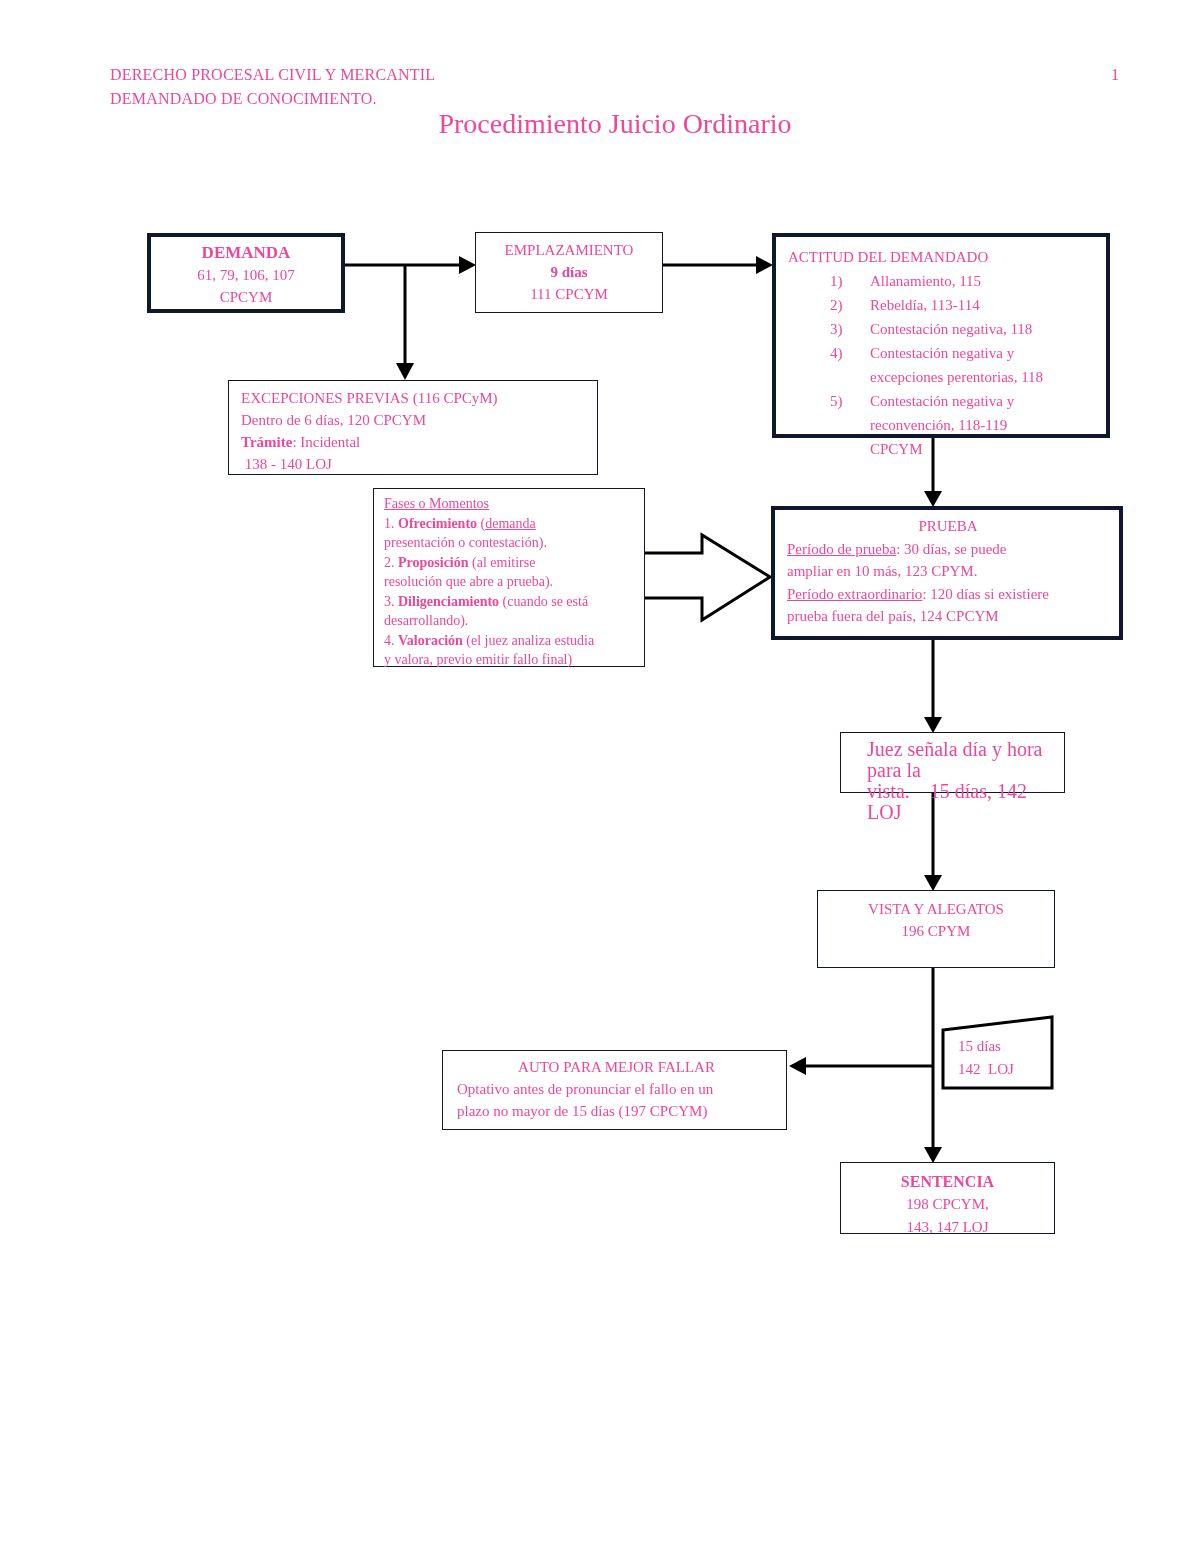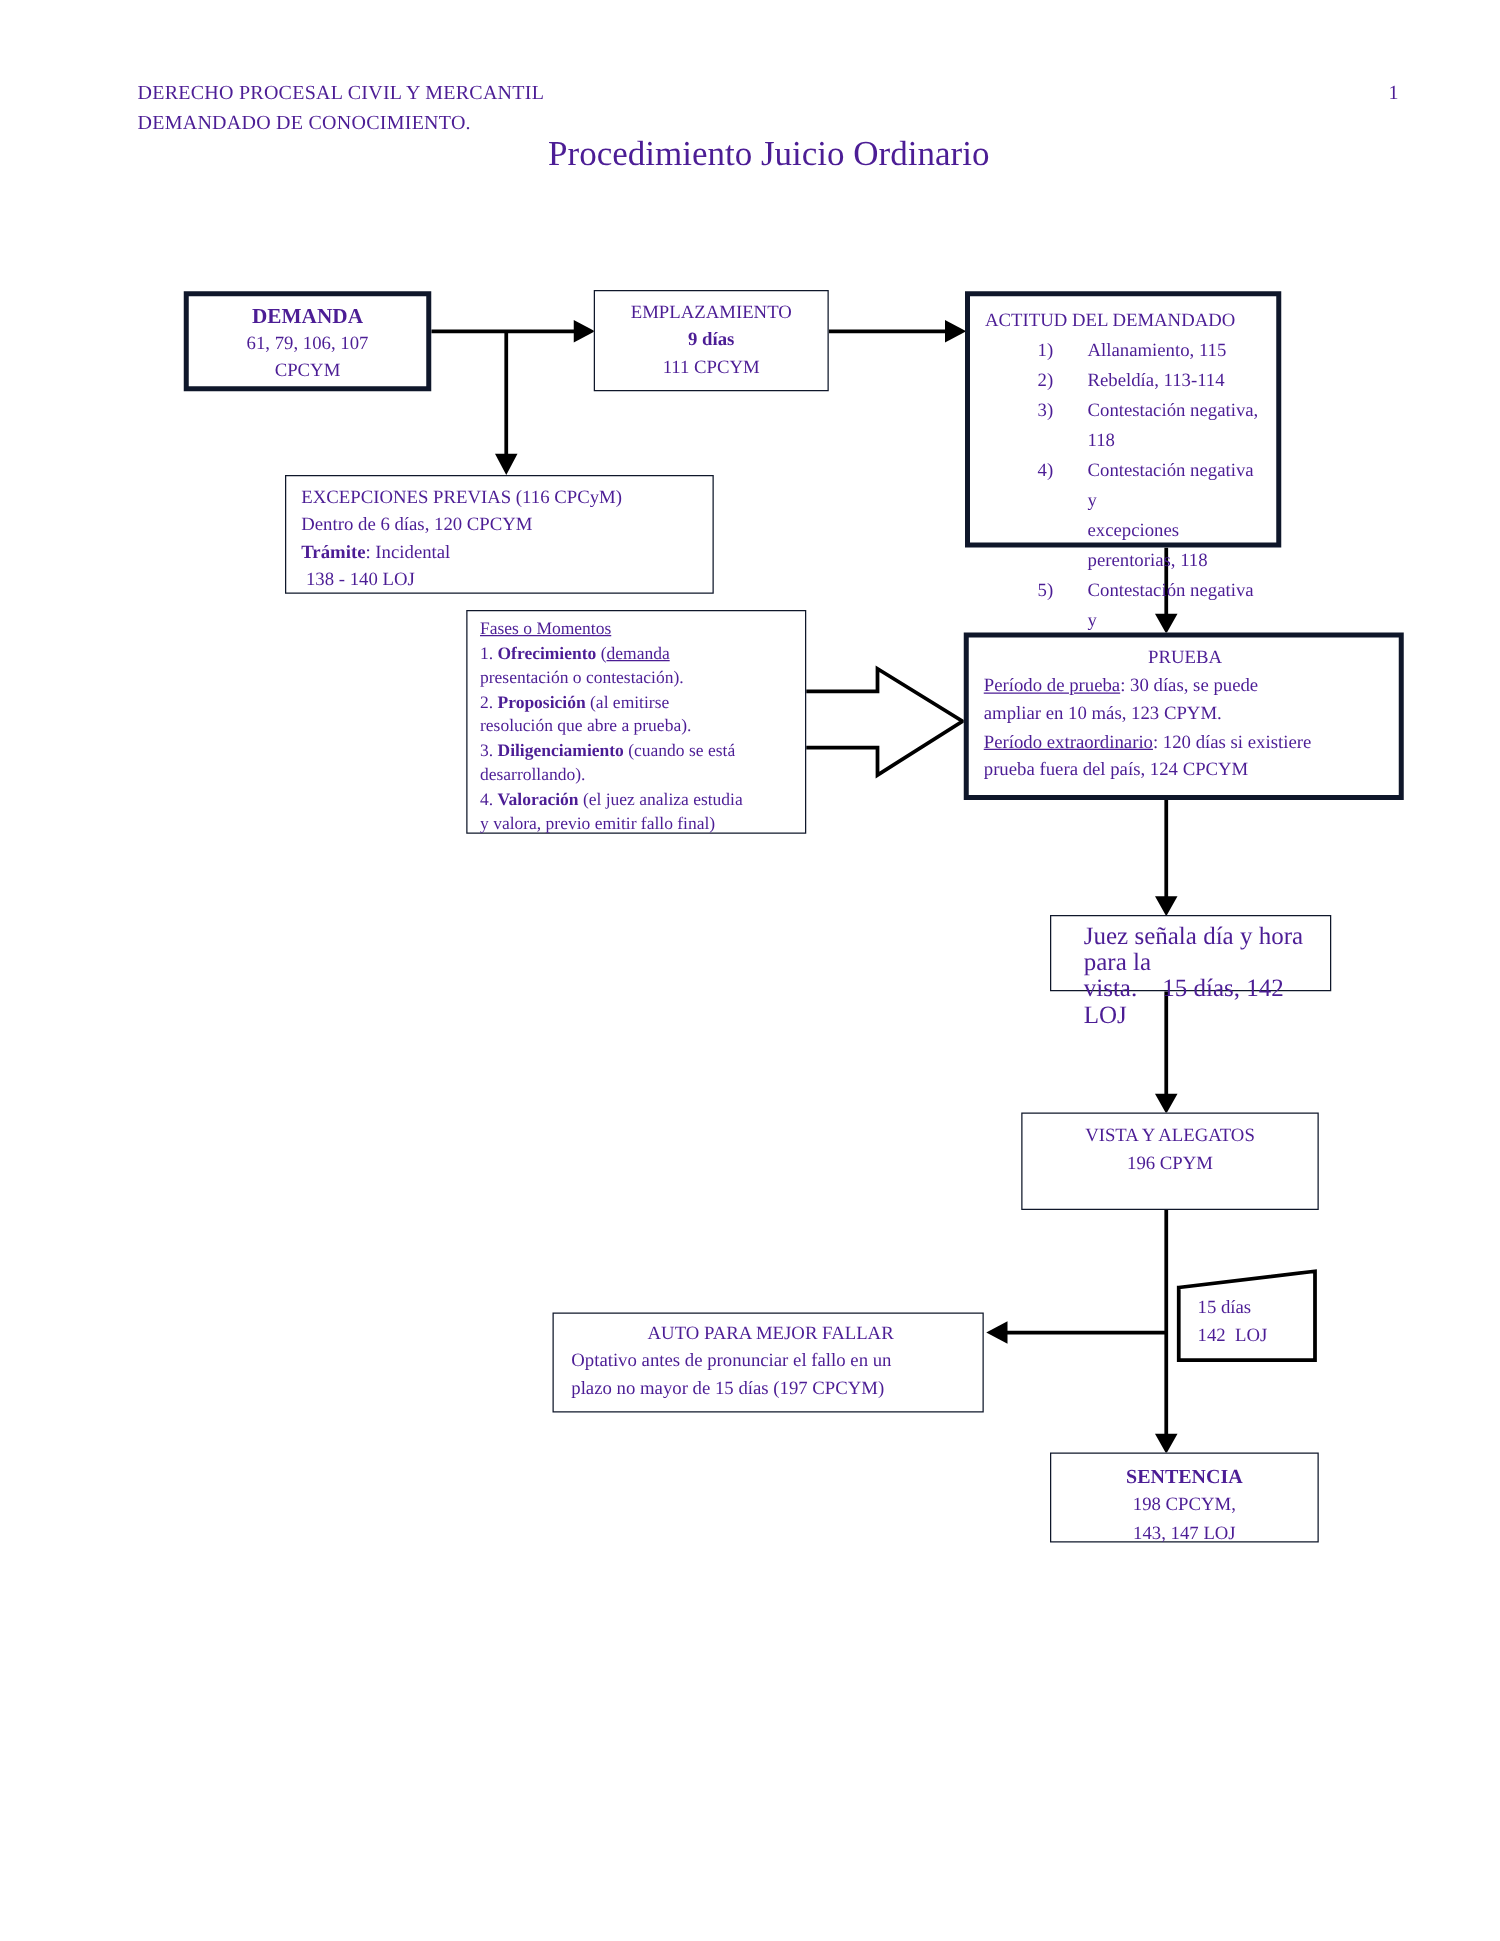--- a/index.html
+++ b/index.html
@@ -1,18 +1,18 @@
 <!DOCTYPE html>
 <html><head>
 <meta charset="utf-8">
 <style>
   html,body{margin:0;padding:0;background:#fff;}
   .page{
     position:relative;width:1200px;height:1553px;background:#fff;overflow:hidden;
-    font-family:"Liberation Serif","DejaVu Serif",serif;color:#4c1d95;
+    font-family:"Liberation Serif","DejaVu Serif",serif;color:#ec4899;
   }
   .abs{position:absolute;}
   .connectors{position:absolute;left:0;top:0;z-index:1;}
   .box{
     position:absolute;box-sizing:border-box;border:1px solid #0f172a;background:#fff;z-index:2;
     font-size:15px;line-height:22px;
   }
   .thick{border-width:4px;}
   .center{text-align:center;}
   .preline{white-space:pre-line;}
@@ -76,21 +76,21 @@
     <div class="preline">61, 79, 106, 107
 CPCYM</div>
   </div>
 
   <div class="box center" style="left:475px;top:232px;width:188px;height:81px;padding-top:6px;">
     <div>EMPLAZAMIENTO</div>
     <div class="b">9 días</div>
     <div>111 CPCYM</div>
   </div>
 
-  <div class="box thick" style="left:772px;top:233px;width:253px;height:205px;padding:8px 8px 0 12px;line-height:24px;">
+  <div class="box thick" style="left:772px;top:233px;width:338px;height:205px;padding:8px 8px 0 12px;line-height:24px;">
     <div>ACTITUD DEL DEMANDADO</div>
     <div class="actitud-item">
       <span class="actitud-num">1)</span>
       <span class="actitud-text">Allanamiento, 115</span>
     </div>
     <div class="actitud-item">
       <span class="actitud-num">2)</span>
       <span class="actitud-text">Rebeldía, 113-114</span>
     </div>
     <div class="actitud-item">
@@ -103,21 +103,21 @@
 excepciones perentorias, 118</span>
     </div>
     <div class="actitud-item">
       <span class="actitud-num">5)</span>
       <span class="actitud-text">Contestación negativa y
 reconvención, 118-119
 CPCYM</span>
     </div>
   </div>
 
-  <div class="box" style="left:228px;top:380px;width:343px;height:95px;padding:6px 10px 0 12px;">
+  <div class="box" style="left:228px;top:380px;width:370px;height:95px;padding:6px 10px 0 12px;">
     <div>EXCEPCIONES PREVIAS (116 CPCyM)</div>
     <div>Dentro de 6 días, 120 CPCYM</div>
     <div><span class="b">Trámite</span><span>: Incidental</span></div>
     <div class="prewrap"> 138 - 140 LOJ</div>
   </div>
 
   <div class="box" style="left:373px;top:488px;width:272px;height:179px;padding:5px 8px 0 10px;font-size:14px;line-height:19.5px;">
     <div class="u">Fases o Momentos</div>
     <div class="fases-body"><span>1. </span><span class="b">Ofrecimiento</span><span> (</span><span class="u">demanda</span><span>
 presentación o contestación).

